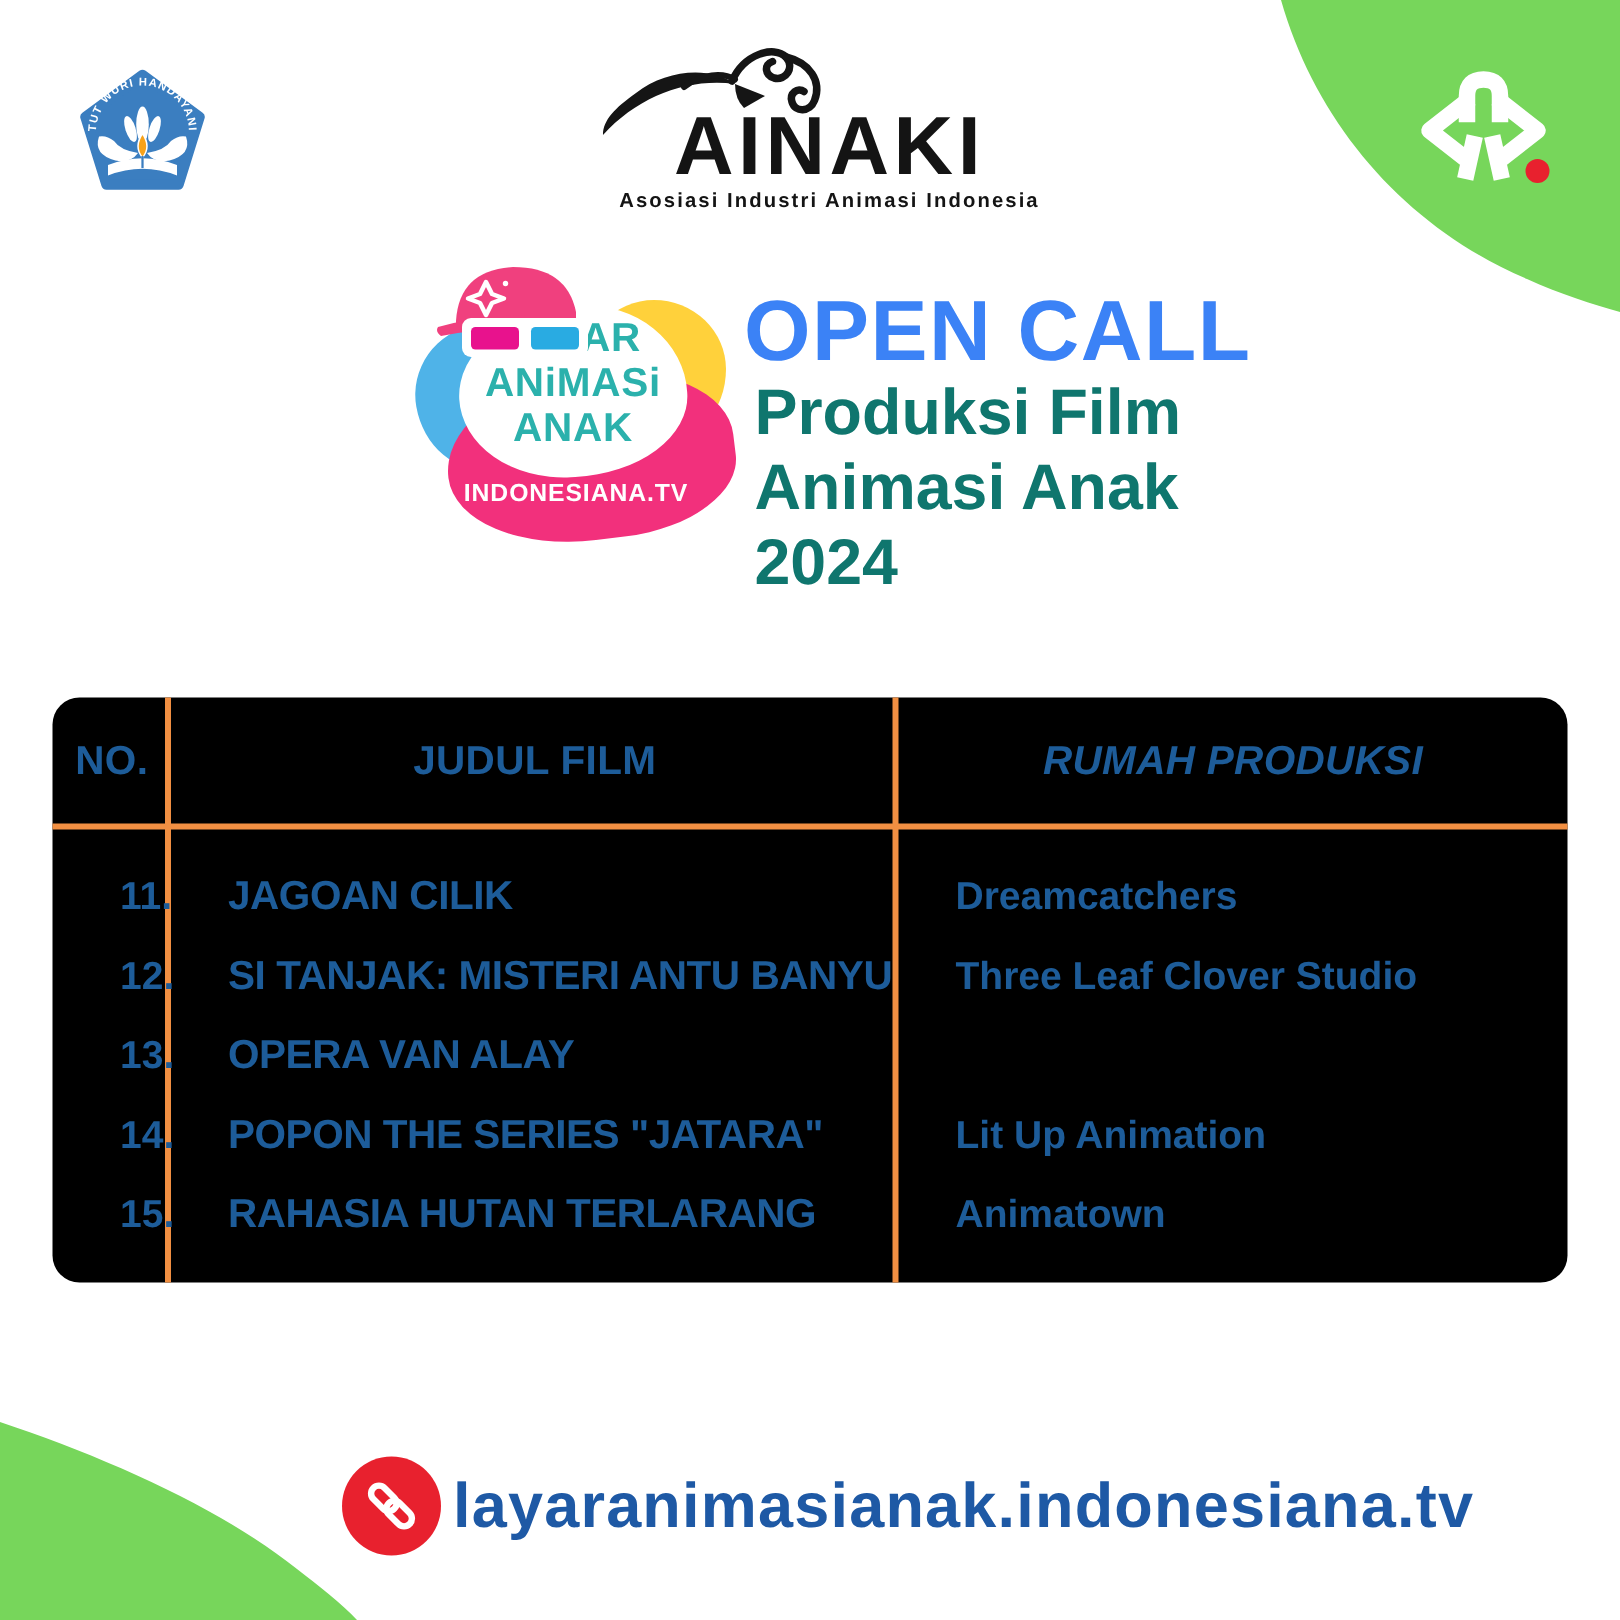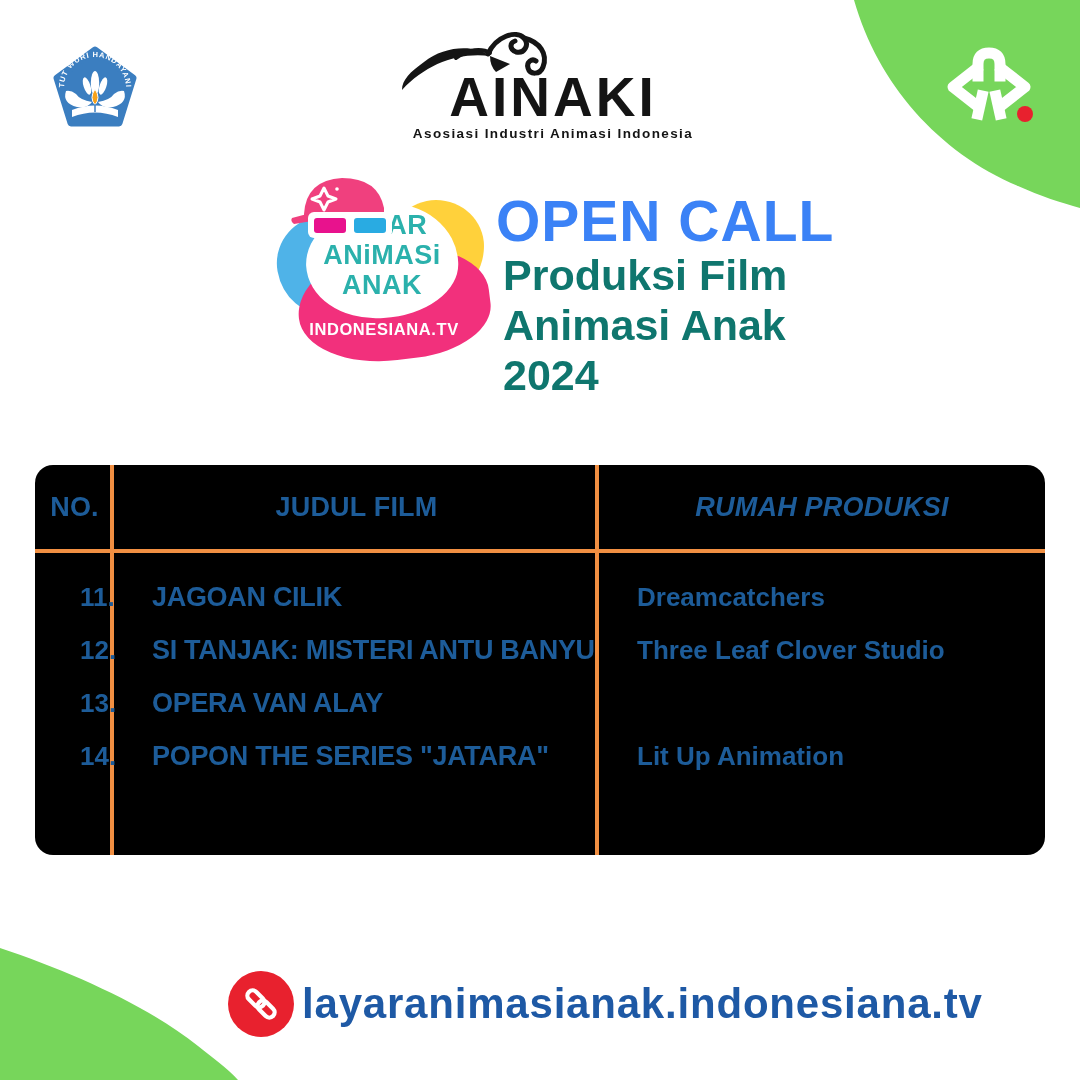--- a/index.html
+++ b/index.html
@@ -169,20 +169,25 @@
           <div class="td-no">13.</div>
           <div class="td-judul">OPERA VAN ALAY</div>
         </div>
 
         <div class="trow">
           <div class="td-no">14.</div>
           <div class="td-judul">POPON THE SERIES "JATARA"</div>
           <div class="td-rumah">Lit Up Animation</div>
         </div>
 
+        <div class="trow">
+          <div class="td-no">15.</div>
+          <div class="td-judul">RAHASIA HUTAN TERLARANG</div>
+          <div class="td-rumah">Animatown</div>
+        </div>
       </div>
   </div>
 
   <div class="footer-link">
     <div class="link-badge">
       <svg width="42" height="42" viewBox="0 0 64 64">
         <g transform="rotate(45 32 32)" fill="none" stroke="#ffffff" stroke-width="6.5">
           <rect x="6" y="24" width="30" height="16" rx="8"></rect>
           <rect x="28" y="24" width="30" height="16" rx="8"></rect>
         </g>

